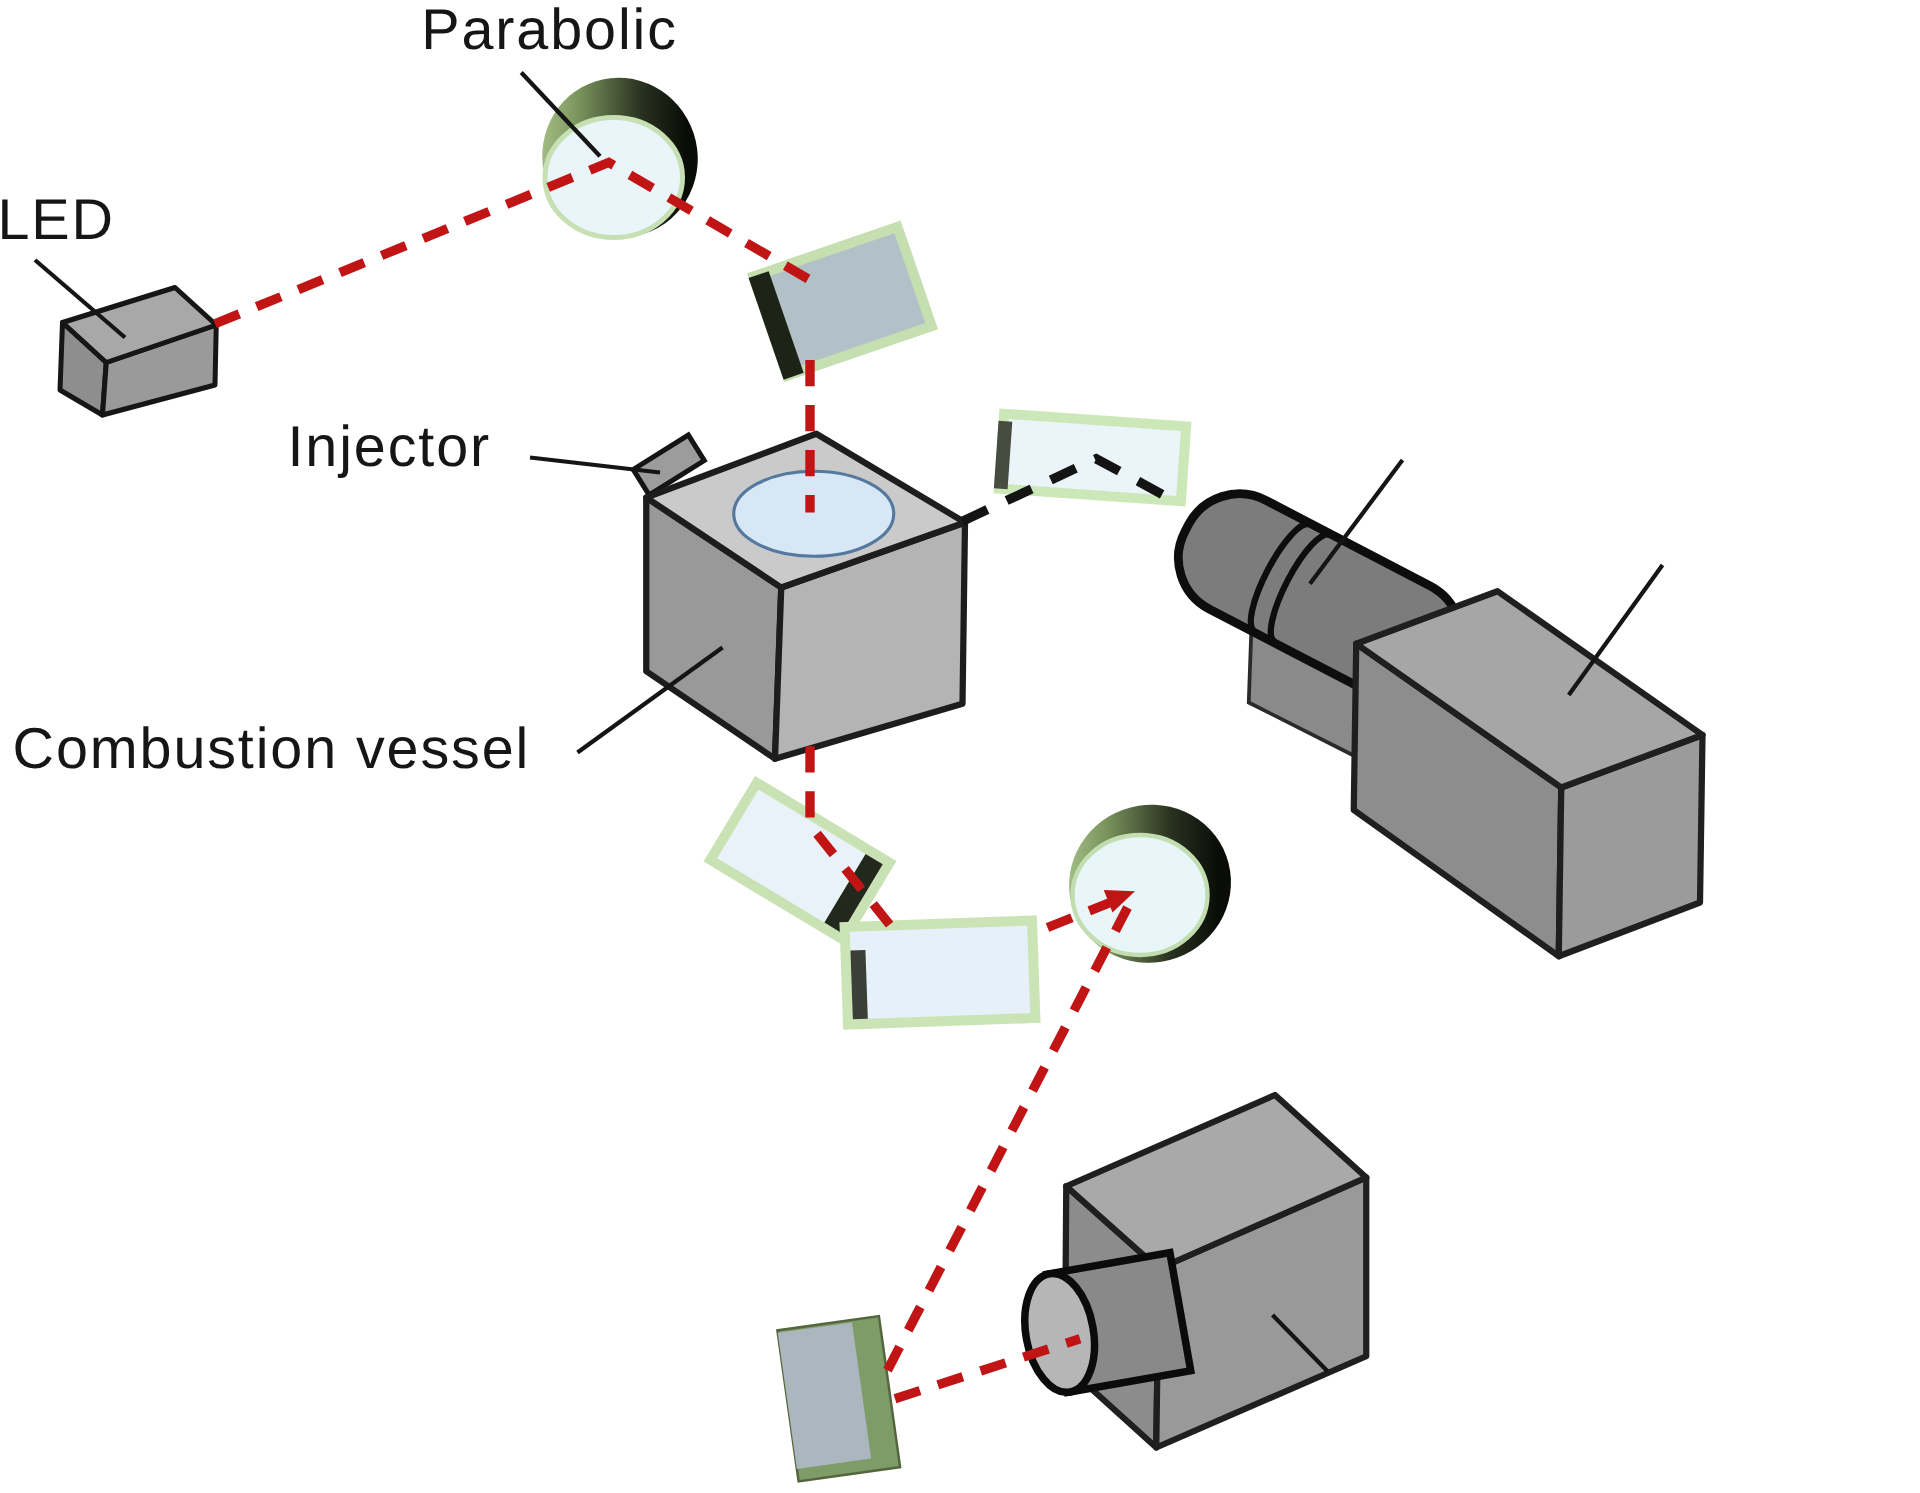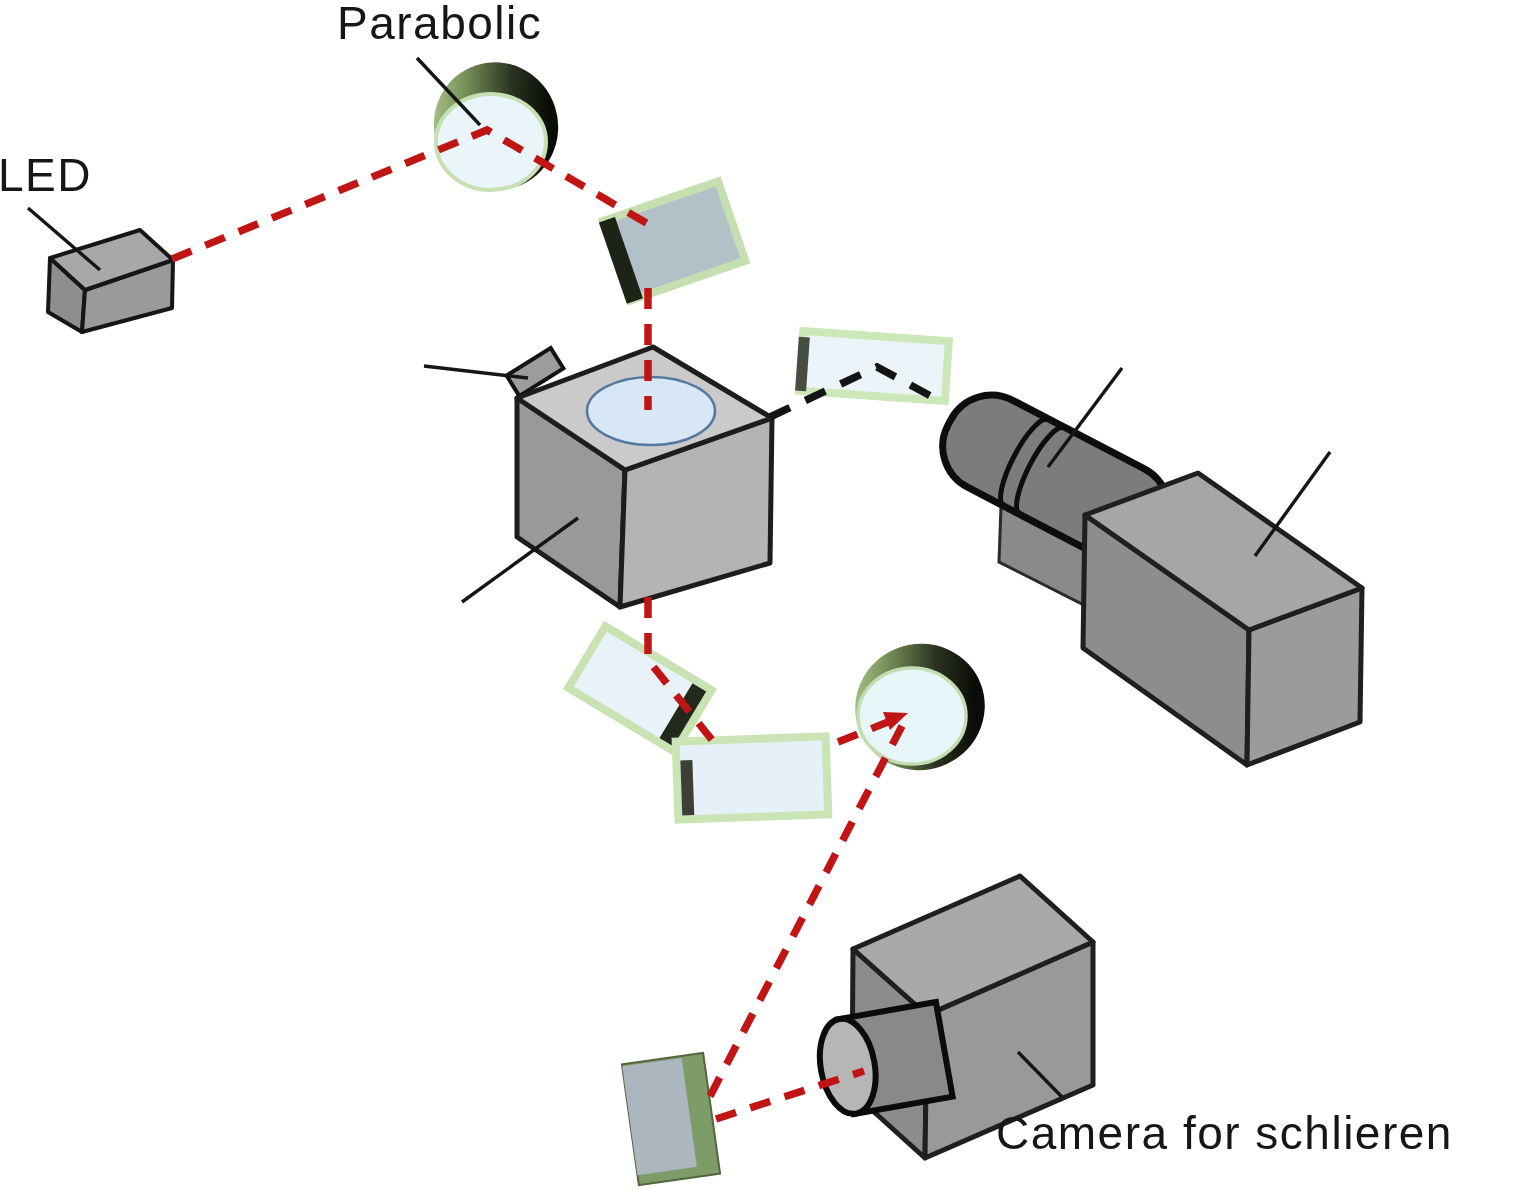--- a/index.html
+++ b/index.html
@@ -135,15 +135,16 @@
     <line x1="424" y1="366" x2="528" y2="378"></line>
     <line x1="462" y1="602" x2="578" y2="518"></line>
     <line x1="1122" y1="368" x2="1048" y2="467"></line>
     <line x1="1330" y1="452" x2="1255" y2="556"></line>
     <line x1="1062" y1="1097" x2="1018" y2="1052"></line>
   </g>
 </svg>
 
 <div class="lbl" style="left:337px;top:-2px;">Parabolic</div>
 <div class="lbl" style="left:-2px;top:150px;">LED</div>
-<div class="lbl" style="left:996px;top:1108px;">Camera for schlieren</div>
+<div class="lbl" style="left:230px;top:332px;">Injector</div>
+<div class="lbl" style="left:10px;top:573px;">Combustion vessel</div>
 
 </div>
 
 </body></html>

